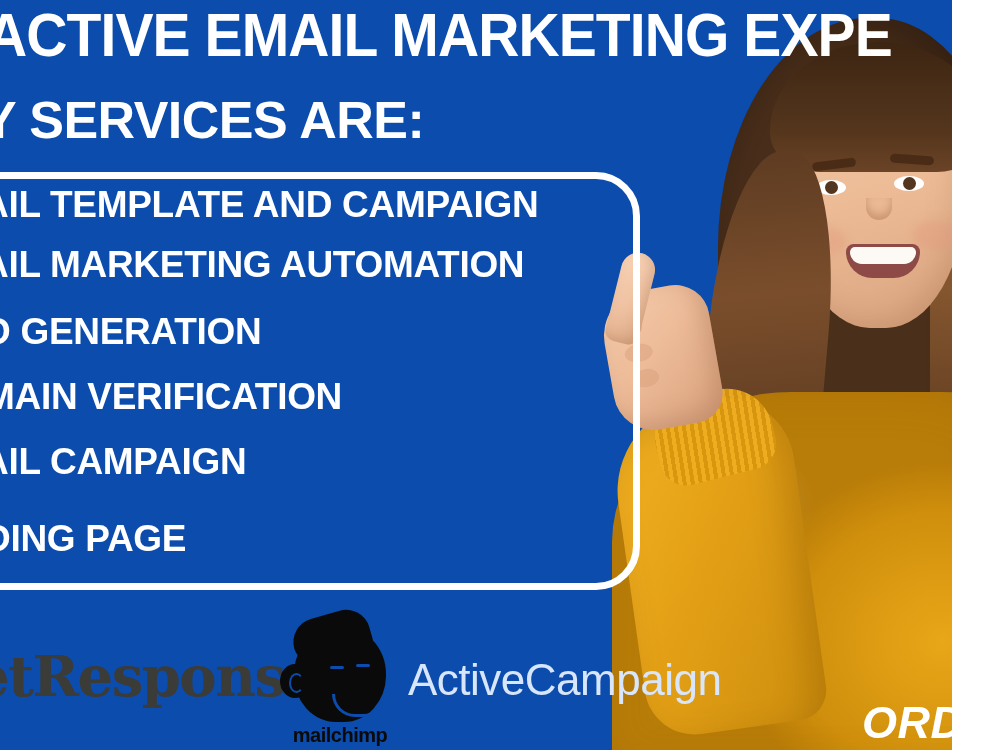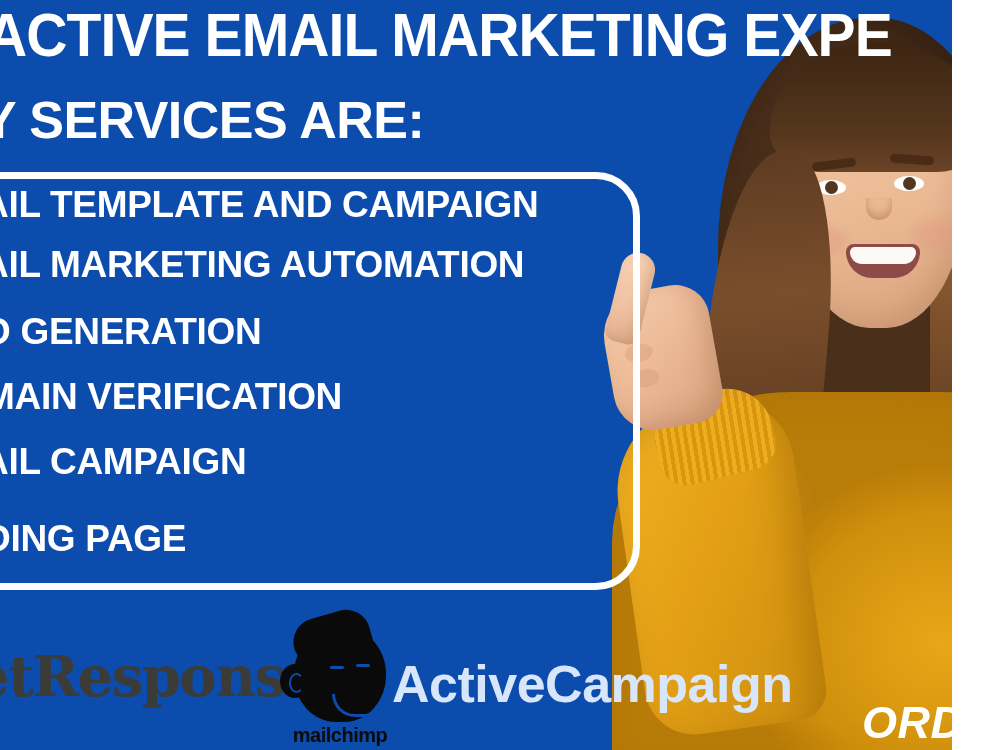--- a/index.html
+++ b/index.html
@@ -348,25 +348,25 @@
     top: 112px;
     width: 120px;
     text-align: center;
     font-size: 20px;
     font-weight: 700;
     color: #0a0a0a;
     letter-spacing: -0.5px;
   }
   .logo-activecampaign {
     position: absolute;
-    left: 392px;
+    left: 408px;
     top: 658px;
-    font-size: 52px;
-    line-height: 1;
-    font-weight: 700;
+    font-size: 44px;
+    line-height: 1;
+    font-weight: 400;
     color: #d8e6fb;
     letter-spacing: -0.5px;
     white-space: nowrap;
   }
 
   
   .order-text {
     position: absolute;
     left: 862px;
     top: 700px;

